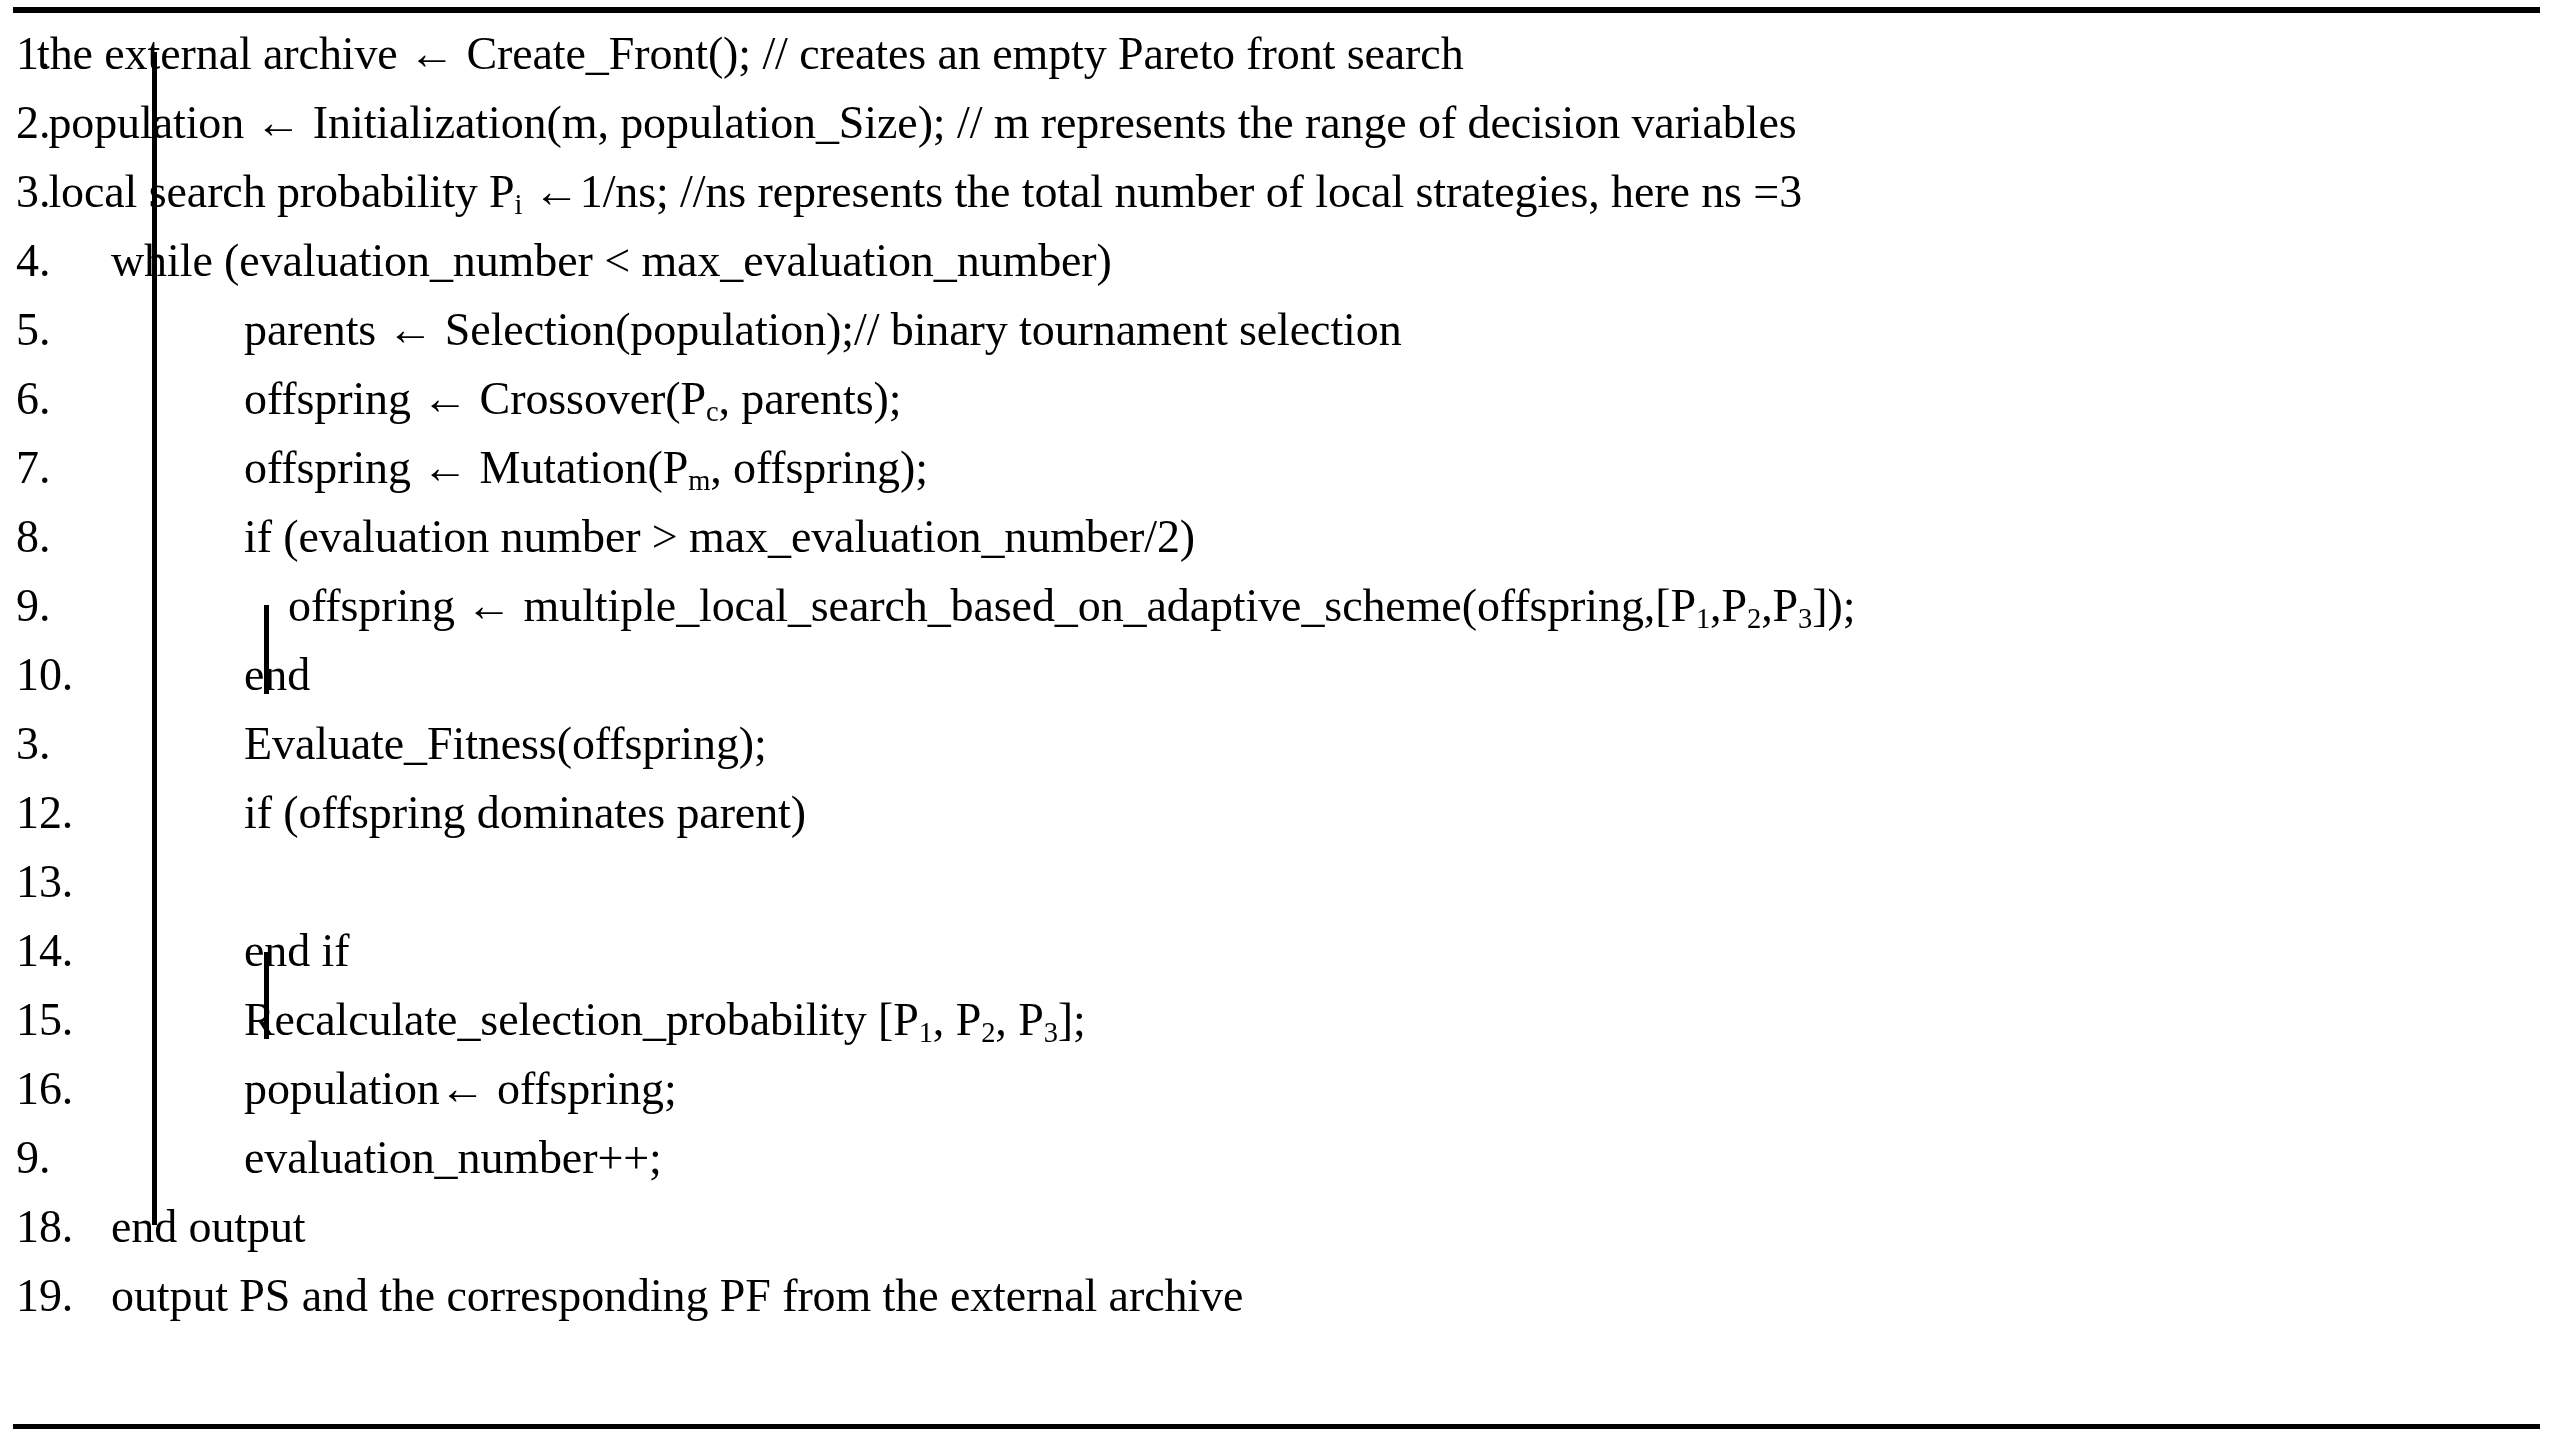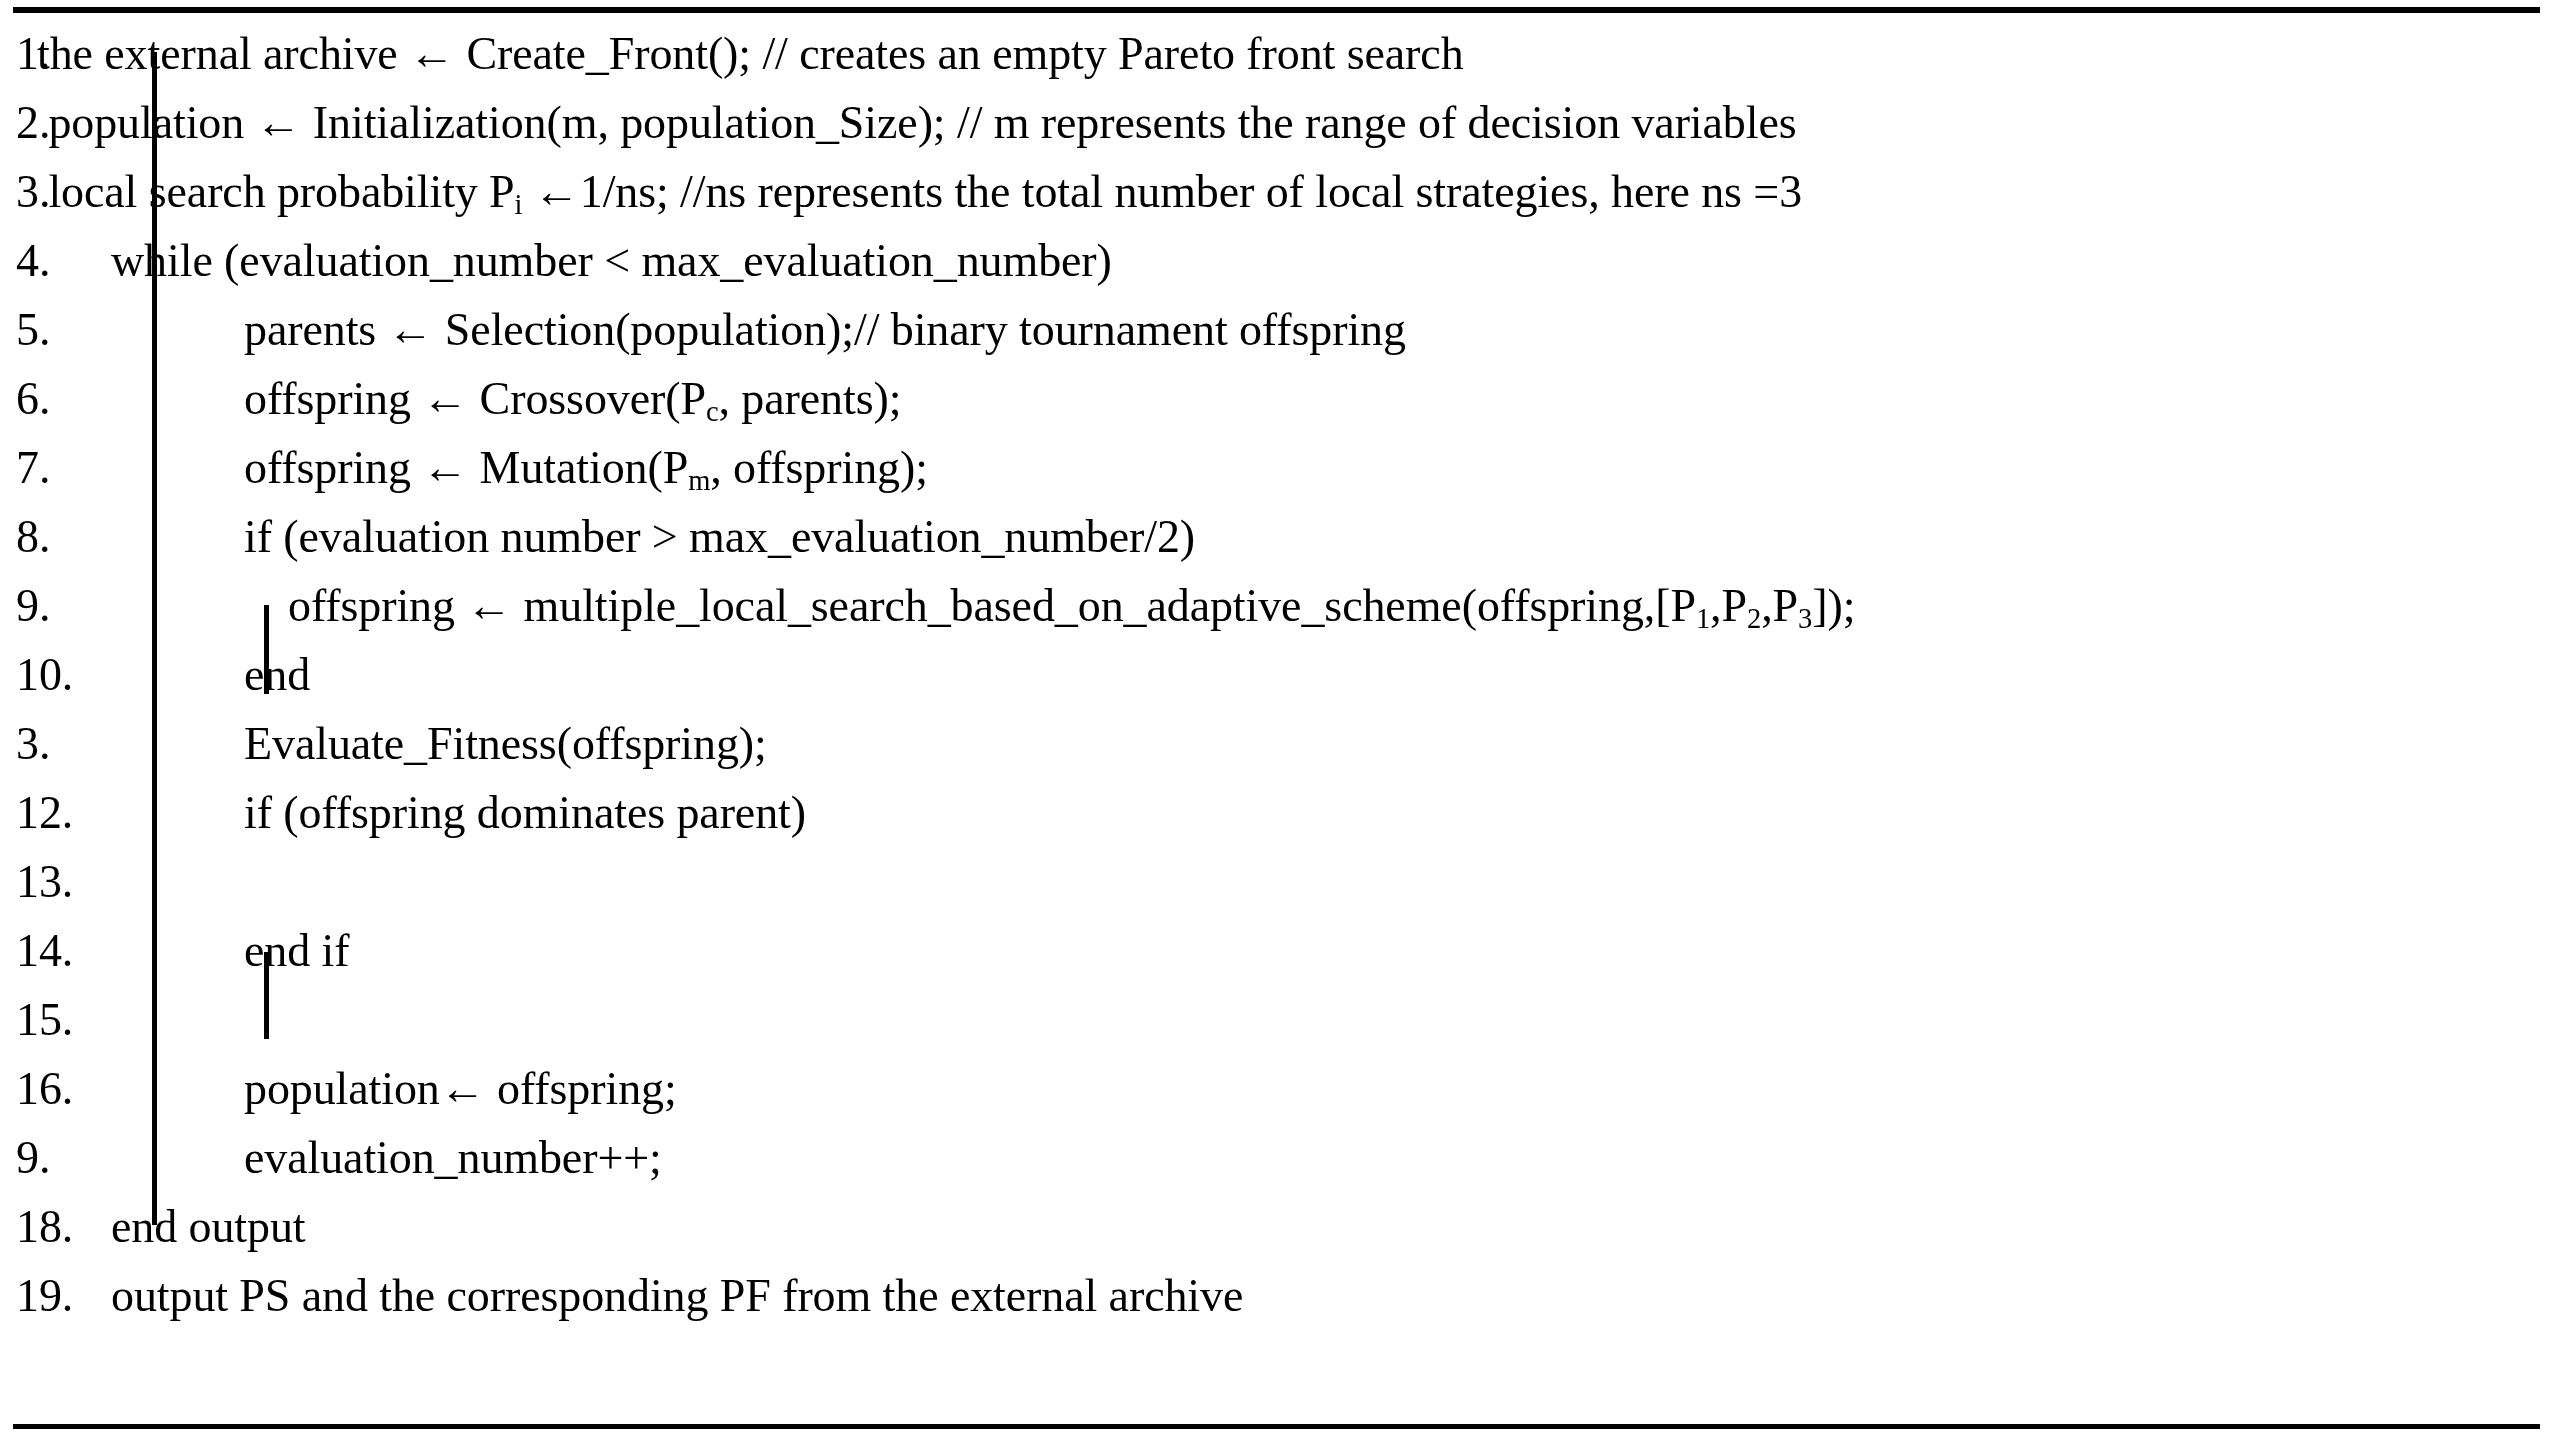--- a/index.html
+++ b/index.html
@@ -110,21 +110,21 @@
       <div class="line">
         <span class="num">3.</span>
         <span class="txt ind0"><span> local search probability P</span><sub>i</sub><span> ←1/ns; //ns represents the total number of local strategies, here ns =3</span></span>
       </div>
       <div class="line">
         <span class="num">4.</span>
         <span class="txt ind-lvl0"><b>while </b><span>(evaluation_number &lt; max_evaluation_number</span><b>)</b></span>
       </div>
       <div class="line">
         <span class="num">5.</span>
-        <span class="txt ind-lvl1"><span>parents ← </span><b>Selection</b><span>(population);// binary tournament offspring</span></span>
+        <span class="txt ind-lvl1"><span>parents ← </span><b>Selection</b><span>(population);// binary tournament selection</span></span>
       </div>
       <div class="line">
         <span class="num">6.</span>
         <span class="txt ind-lvl1"><span>offspring ← </span><b>Crossover</b><span>(P</span><sub>c</sub><span>, parents);</span></span>
       </div>
       <div class="line">
         <span class="num">7.</span>
         <span class="txt ind-lvl1"><span>offspring ← </span><b>Mutation</b><span>(P</span><sub>m</sub><span>, offspring);</span></span>
       </div>
       <div class="line">
@@ -149,20 +149,21 @@
       </div>
       <div class="line">
         <span class="num">13.</span>
       </div>
       <div class="line">
         <span class="num">14.</span>
         <span class="txt ind-lvl1"><b>end if</b></span>
       </div>
       <div class="line">
         <span class="num">15.</span>
+        <span class="txt ind-lvl1"><b>Recalculate_selection_probability</b><span> [P</span><sub>1</sub><span>, P</span><sub>2</sub><span>, P</span><sub>3</sub><span>];</span></span>
       </div>
       <div class="line">
         <span class="num">16.</span>
         <span class="txt ind-lvl1"><span>population← offspring;</span></span>
       </div>
       <div class="line">
         <span class="num">9.</span>
         <span class="txt ind-lvl1"><span>evaluation_number++;</span></span>
       </div>
       <div class="line">

